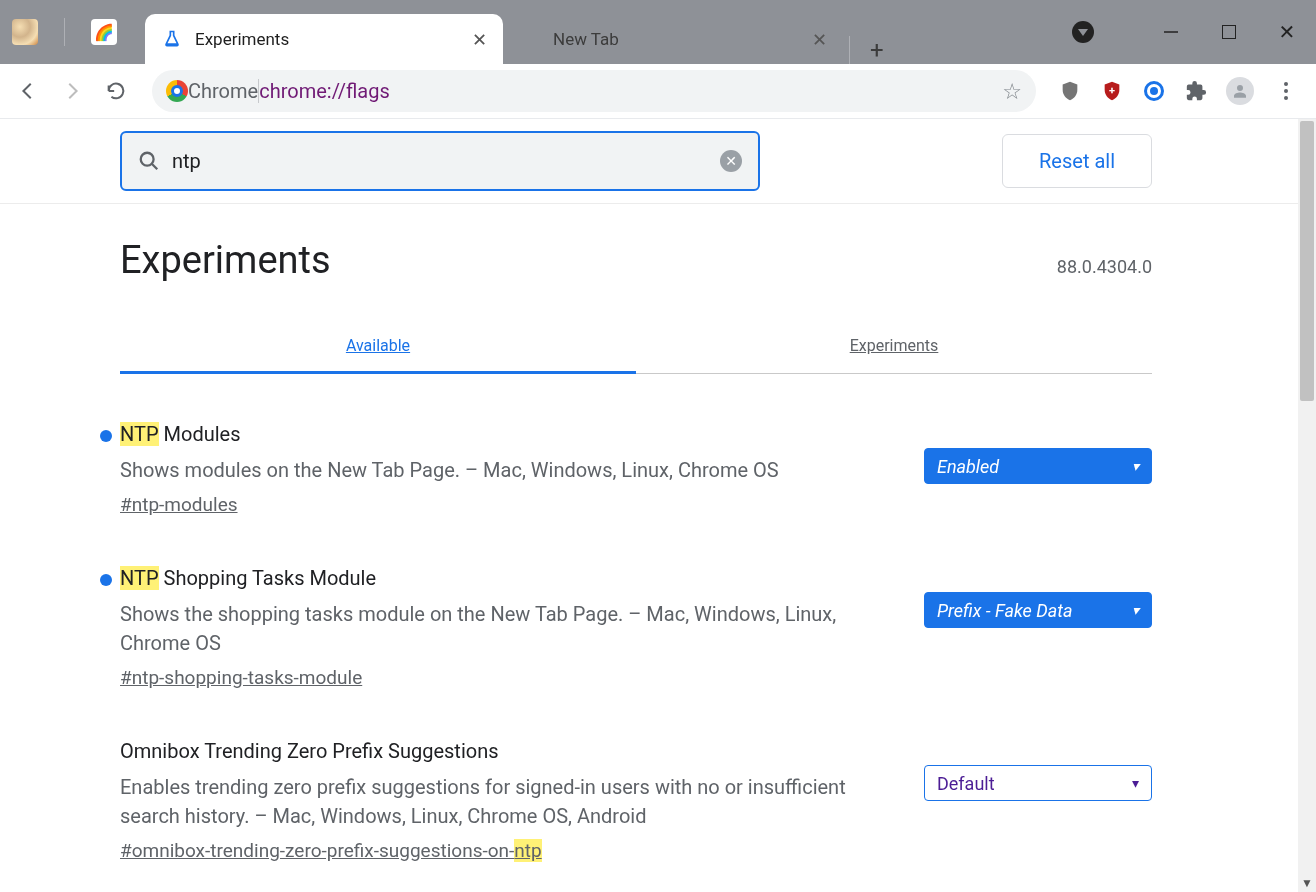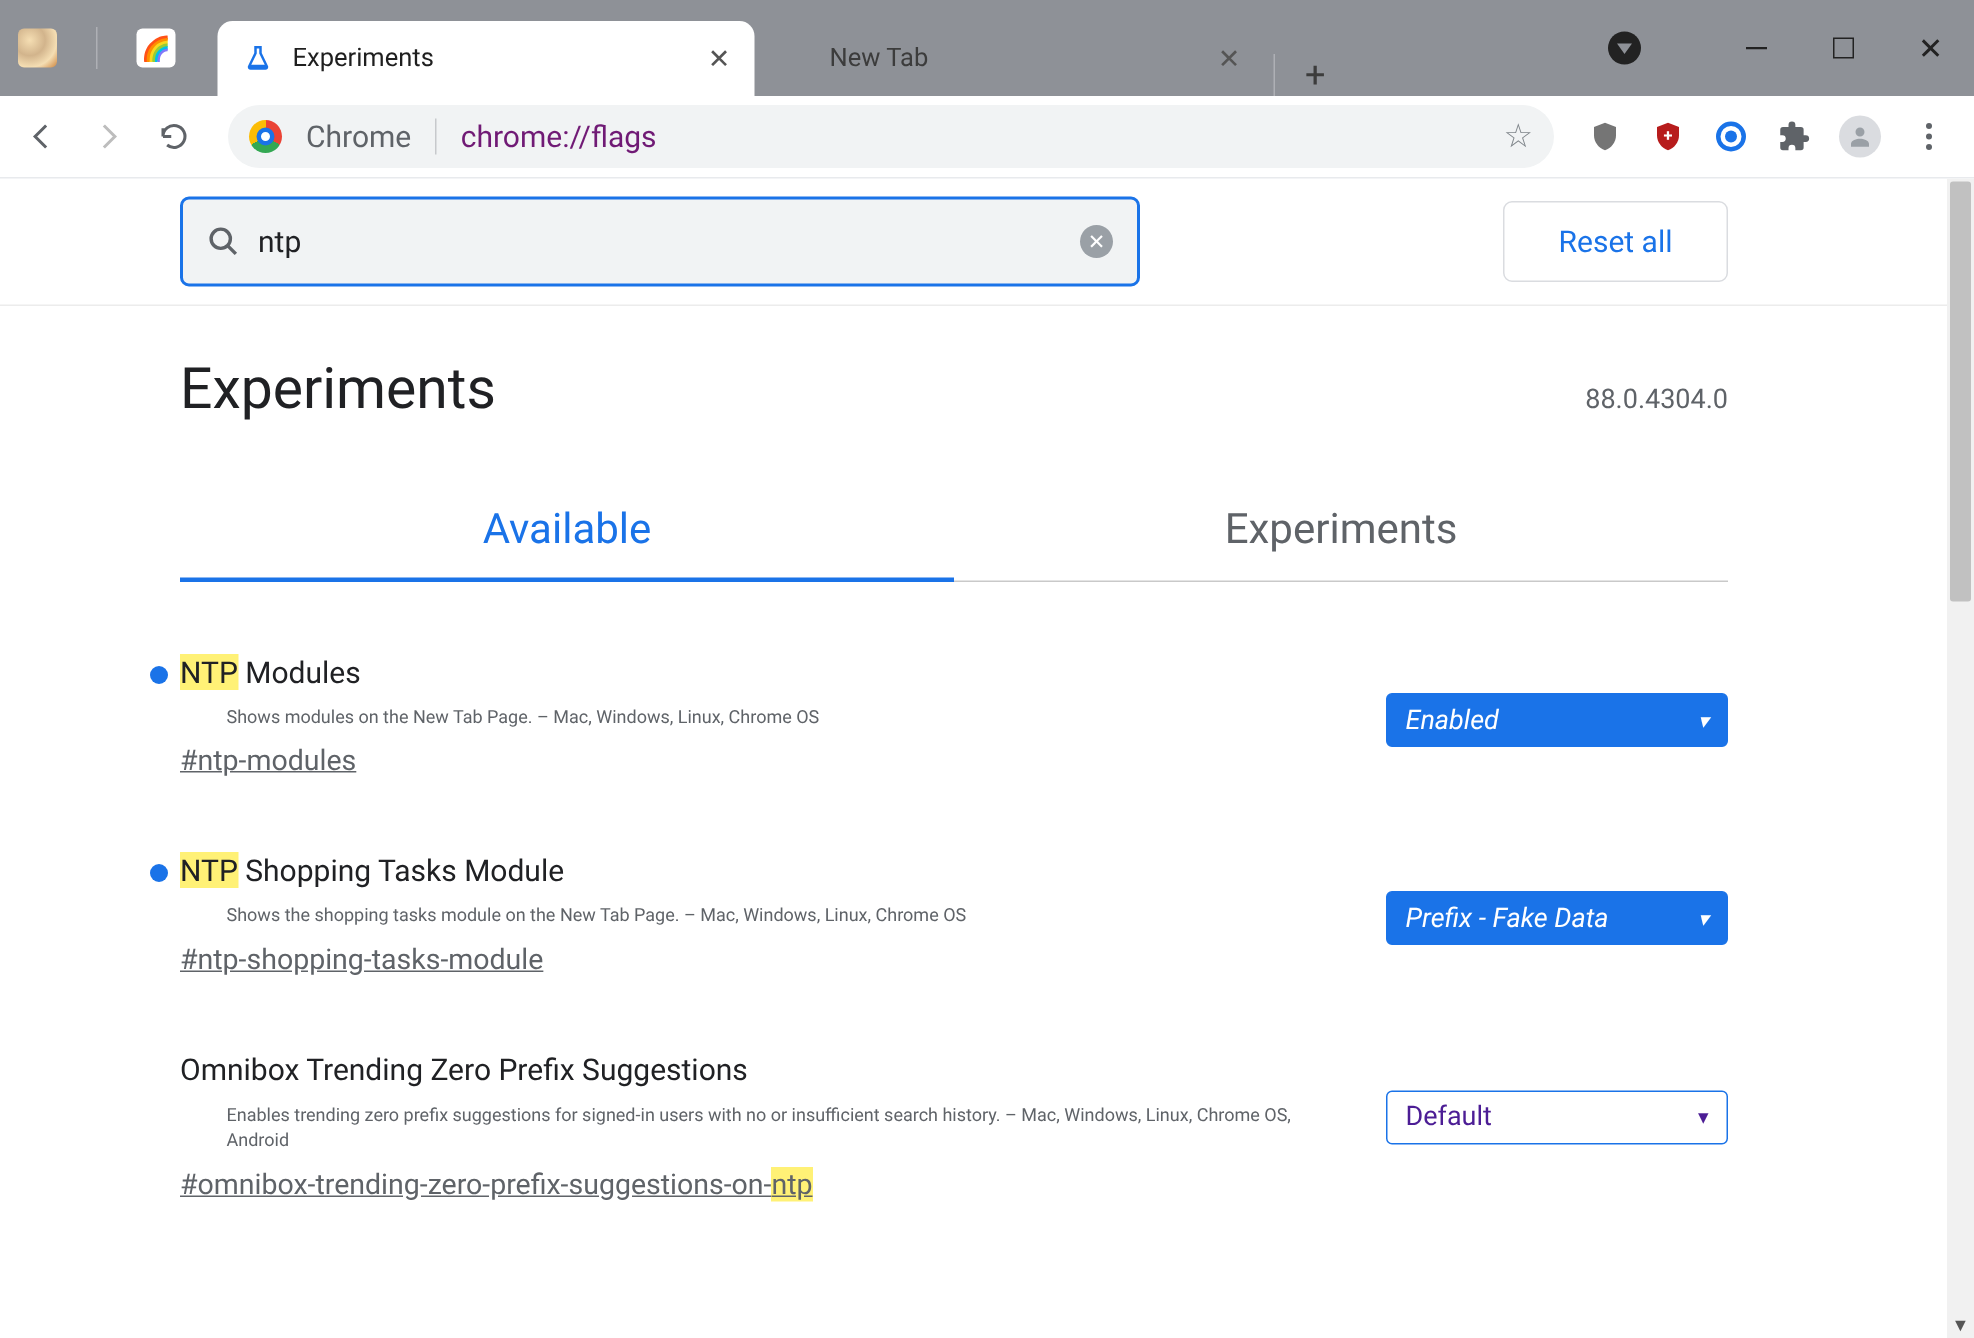--- a/index.html
+++ b/index.html
@@ -30,21 +30,21 @@
 .win-btn.close { font-size:20px; }
 .win-btn .square{width:14px;height:14px;border:1.5px solid #222;}
 
 
 .toolbar { height: 55px; background: #fff; display: flex; align-items: center; padding: 0 8px 0 6px; border-bottom: 1px solid #e8eaed; }
 .nav-btn { width: 44px; height: 44px; display:flex; align-items:center; justify-content:center; border-radius:50%; cursor:pointer; }
 .nav-btn svg { width: 22px; height: 22px; }
 .nav-btn.back svg path, .nav-btn.reload svg path { stroke:#5f6368; }
 .nav-btn.forward svg path { stroke:#bdbdbd; }
 
-.omnibox { flex:1; height: 42px; background:#f1f3f4; border-radius: 21px; margin: 0 10px 0 14px; display:flex; align-items:center; padding: 0 14px; gap: 16px; font-size: 20px; color:#5f6368; }
+.omnibox { flex:1; height: 42px; background:#f1f3f4; border-radius: 21px; margin: 0 10px 0 14px; display:flex; align-items:center; padding: 0 14px; gap: 0; font-size: 20px; color:#5f6368; }
 .omnibox .chrome-logo { width:22px;height:22px;border-radius:50%;background:conic-gradient(#ea4335 0 120deg,#34a853 120deg 240deg,#fbbc05 240deg 360deg);position:relative;}
 .omnibox .chrome-logo::after{content:"";position:absolute;inset:5px;border-radius:50%;background:#fff;border:3px solid #1a73e8;}
 .omnibox .origin-sep { width:1px; height:24px; background:#c7c9cc; }
 .omnibox .url { color:#701a75; }
 .omnibox-spacer { flex:1; }
 .star-icon { font-size:22px; color:#80868b; }
 
 .ext-icons { display:flex; align-items:center; gap: 18px; margin: 0 8px 0 12px; }
 .ext-icon { width:24px;height:24px;display:flex;align-items:center;justify-content:center;font-size:18px;color:#5f6368; }
 .shield-grey svg{fill:#757575;}
@@ -71,30 +71,30 @@
 .search-wrap input { flex:1; border:none; background:transparent; font-size:20px; color:#202124; outline:none; }
 .search-wrap .clear { width:22px;height:22px;border-radius:50%;background:#9aa0a6;display:flex;align-items:center;justify-content:center;color:#fff;font-size:14px;cursor:pointer; }
 .reset-btn { margin-left:auto; margin-right: 146px; color:#1a73e8; font-size:20px; padding: 14px 36px; border:1px solid #dadce0; border-radius:6px; background:#fff; cursor:pointer; }
 
 .content { margin: 0 146px 0 120px; }
 .title-row { display:flex; align-items:baseline; margin-top: 34px; }
 .page-title { font-size: 38px; font-weight:400; color:#202124; }
 .version { margin-left:auto; font-size:18px; color:#5f6368; }
 
 .tabs-row { display:flex; margin-top: 54px; }
-.view-tab { flex:1; text-align:center; font-size:28px; padding-bottom: 16px; border-bottom: 1px solid #c9c9c9; color:#5f6368; cursor:pointer; }
+.view-tab { flex:1; text-align:center; font-size:16px; padding-bottom: 16px; border-bottom: 1px solid #c9c9c9; color:#5f6368; cursor:pointer;text-decoration:underline; }
 .view-tab.active { color:#1a73e8; border-bottom: 3px solid #1a73e8; }
 
 .flags { margin-top: 48px; display:flex; flex-direction:column; gap: 50px; }
 .flag { display:flex; gap: 30px; align-items:flex-start; }
 .flag-body { flex:1; position:relative; }
 .dot { position:absolute; left:-20px; top:8px; width:12px;height:12px;border-radius:50%;background:#1a73e8; }
 .flag-title { font-size:20px; color:#202124; font-weight:400; }
 .hl { background:#fff176; }
-.flag-desc { font-size:12px; color:#5f6368; margin-top: 10px; line-height:1.45;margin-left:31px; }
+.flag-desc { font-size:20px; color:#5f6368; margin-top: 10px; line-height:1.45; }
 .flag-id { font-size:19px; color:#5f6368; text-decoration:underline; margin-top:8px; display:inline-block; cursor:pointer; }
 .flag-select { width: 228px; height: 36px; border-radius:4px; display:flex; align-items:center; justify-content:space-between; padding: 0 12px; font-size:18px; cursor:pointer; margin-top: 26px; }
 .flag-select.enabled { background:#1a73e8; color:#fff; border:1px solid #1a73e8;font-style:italic; }
 .flag-select.enabled .chev { color:#fff; }
 .flag-select.default { background:#fff; color:#4c1d95; border:1px solid #1a73e8; }
 .chev { font-size:14px; }
 </style>
 </head>
 <body>
 

